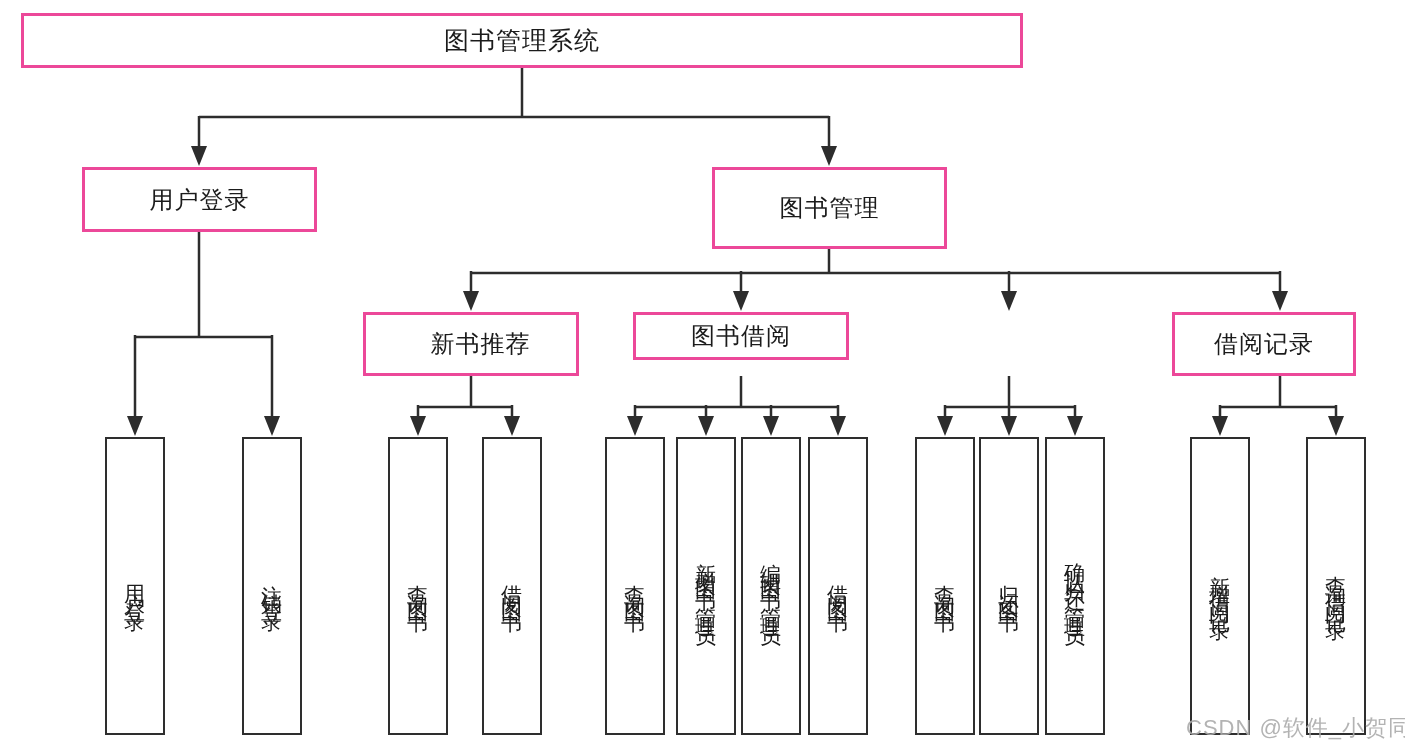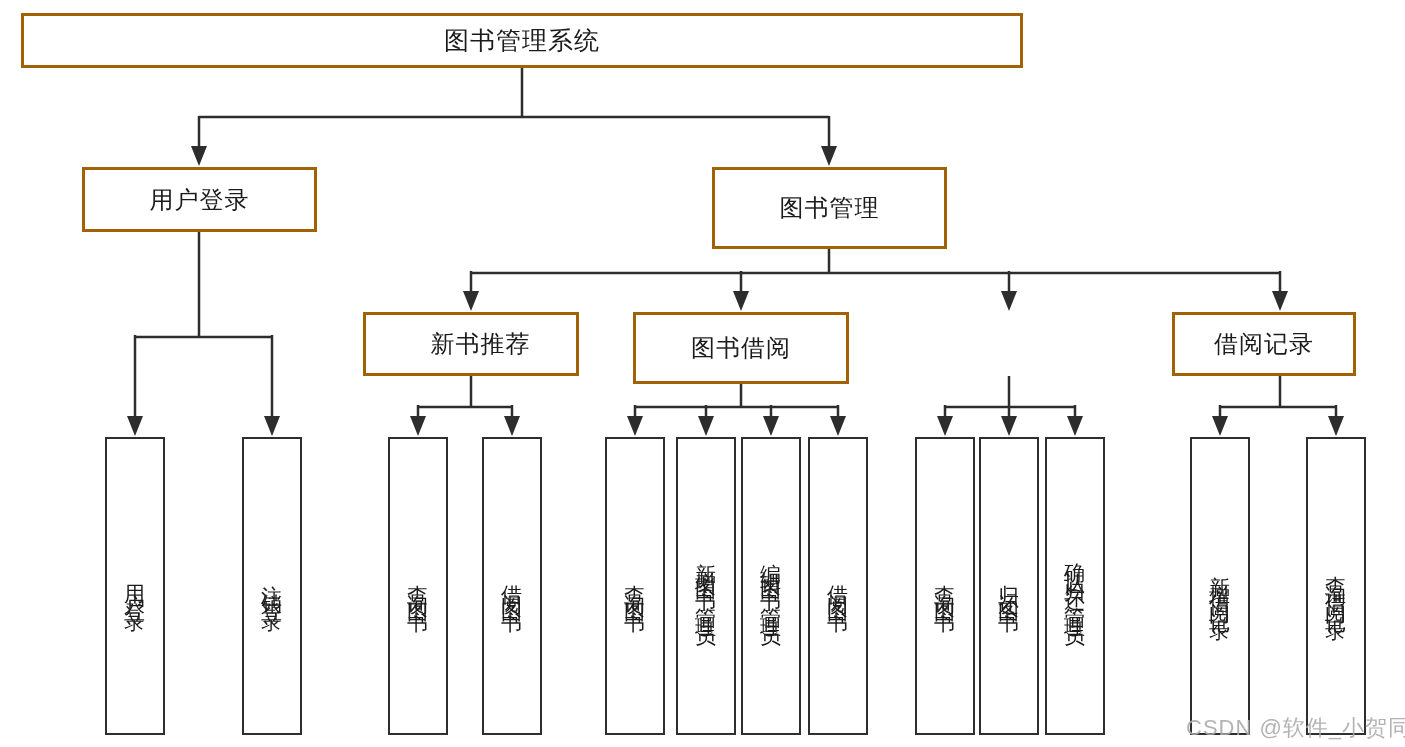--- a/index.html
+++ b/index.html
@@ -20,21 +20,21 @@
     left: 0;
     top: 0;
     width: 1405px;
     height: 747px;
     pointer-events: none;
   }
   .hbox {
     position: absolute;
     box-sizing: border-box;
     background: #ffffff;
-    border: 3px solid #a16207;
+    border: 3px solid #ec4899;
     display: flex;
     align-items: center;
     justify-content: center;
   }
   .hbox .htext {
     font-size: 24px;
     color: #1b1b1b;
     letter-spacing: 1px;
     white-space: nowrap;
   }
@@ -125,21 +125,21 @@
   <div class="hbox" style="left:82px; top:167px; width:235px; height:65px;">
     <span class="htext">用户登录</span>
   </div>
   <div class="hbox" style="left:712px; top:167px; width:235px; height:82px;">
     <span class="htext">图书管理</span>
   </div>
 
   <div class="hbox" style="left:363px; top:312px; width:216px; height:64px;padding-left:19px;">
     <span class="htext">新书推荐</span>
   </div>
-  <div class="hbox" style="left:633px; top:312px; width:216px; height:72px;">
+  <div class="hbox" style="left:633px; top:312px; width:216px; height:48px;">
     <span class="htext">图书借阅</span>
   </div>
   <div class="hbox" style="left:1172px; top:312px; width:184px; height:64px;">
     <span class="htext">借阅记录</span>
   </div>
 
   <div class="vbox" style="left:105px;">
     <span class="vtext">用户登录</span>
   </div>
   <div class="vbox" style="left:242px;">

